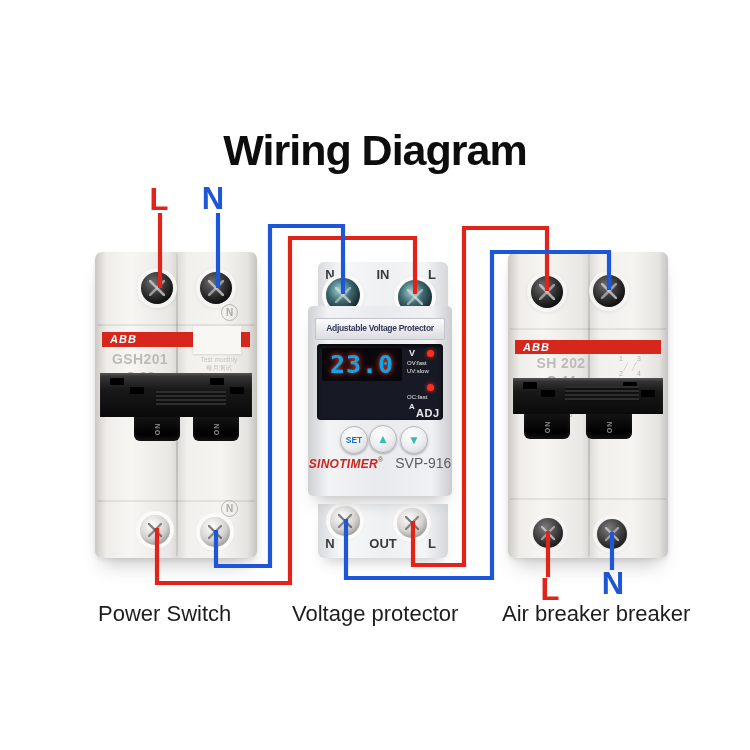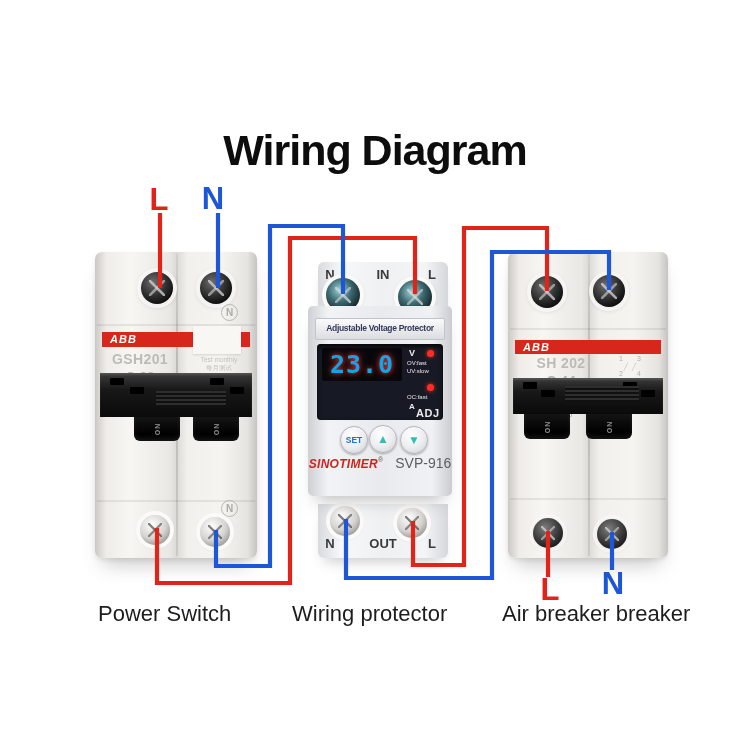--- a/index.html
+++ b/index.html
@@ -271,15 +271,15 @@
     </div>
 
     <div class="screw screw-mid" style="left:25px;top:266px;"></div>
     <div class="screw screw-mid" style="left:89px;top:267px;"></div>
   </div>
 
   <div class="io-label io-live" style="left:534px;top:572px;">L</div>
   <div class="io-label io-neutral" style="left:597px;top:566px;">N</div>
 
   <div class="caption" style="left:98px;width:175px;">Power Switch</div>
-  <div class="caption" style="left:292px;width:182px;">Wiring protector</div>
+  <div class="caption" style="left:292px;width:182px;">Voltage protector</div>
   <div class="caption" style="left:502px;width:195px;">Air breaker breaker</div>
 </div>
 
 </body></html>

